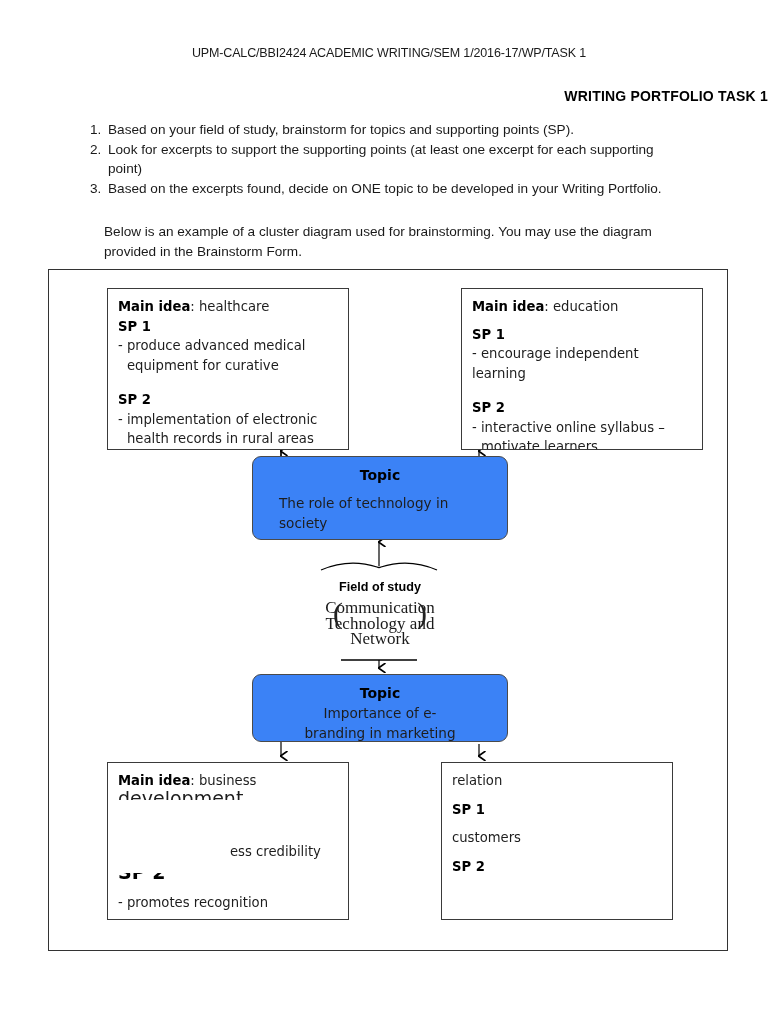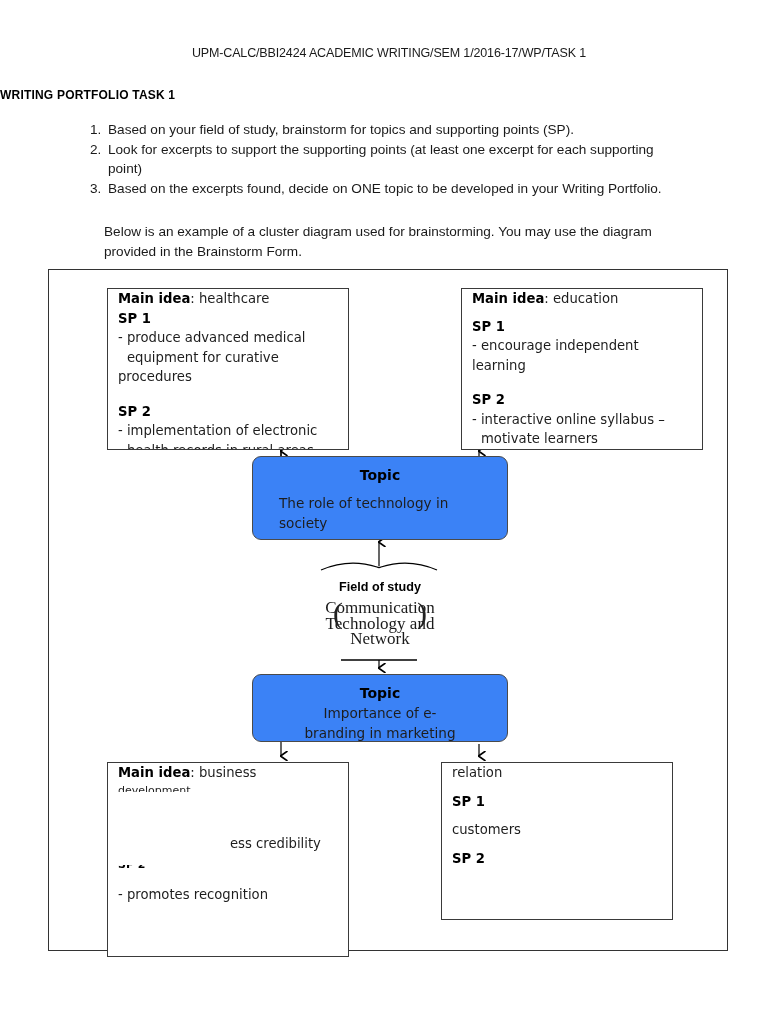--- a/index.html
+++ b/index.html
@@ -24,23 +24,23 @@
     top: 46px; left: 10px; right: 0;
     text-align: center;
     font-family: "Liberation Sans", sans-serif;
     font-size: 12.5px;
     letter-spacing: -0.15px;
     color: #1a1a1a;
   }
   .doc-title {
     position: absolute;
     top: 88px; left: 0; right: 0;
-    text-align: left;
-    font-family: "Liberation Sans", sans-serif;
-    font-size: 12px;
+    text-align: right;
+    font-family: "Liberation Sans", sans-serif;
+    font-size: 14px;
     font-weight: bold;
     letter-spacing: 0.2px;
     color: #000;
   }
 
   .instructions {
     position: absolute;
     top: 120px;
     left: 90px;
     width: 600px;
@@ -77,32 +77,32 @@
   }
 
   .node {
     position: absolute;
     box-sizing: border-box;
     background: #fff;
     border: 1.3px solid #3a3a3a;
     font-size: 13.2px;
     line-height: 19.5px;
     color: #1d1d1d;
-    padding: 0 8px 6px 10px;
+    padding: 8px 8px 6px 10px;
     overflow: hidden;
   }
   .node b { font-weight: bold; color: #000; }
   .node .sp { font-weight: bold; color: #000; }
   .indent { padding-left: 9px; }
   .gap { height: 15px; }
 
   
   #box-healthcare { left: 58px;  top: 18px;  width: 242px; height: 162px; }
   #box-education  { left: 412px; top: 18px; width: 242px; height: 162px; }
-  #box-business   { left: 58px;  top: 492px; width: 242px; height: 195px; }
+  #box-business   { left: 58px;  top: 492px; width: 242px; height: 158px; }
   #box-customer   { left: 392px; top: 492px; width: 232px; height: 158px; }
 
   
   .topic-node {
     position: absolute;
     box-sizing: border-box;
     background: #3b82f6;
     border: 1.4px solid #4a4a4a;
     border-radius: 9px;
     font-size: 13.6px;
@@ -159,21 +159,21 @@
   }
 
   
   .clip-strip { position: relative; overflow: hidden; }
   .clip-top   { height: 9px;  }   
   .clip-bot   { height: 9px;  }   
   .clip-strip > span {
     position: absolute;
     left: 0;
     white-space: nowrap;
-    font-size: 11px;
+    font-size: 19px;
     line-height: 19.5px;
   }
   .clip-top > span  { top: -2px; }
   .clip-bot > span  { top: -10px; font-weight: bold; color: #000; }
   .offset-right { padding-left: 112px; }
 </style>
 </head>
 <body>
 
 <div class="page">
@@ -234,21 +234,20 @@
       <path d="M1,3 L8,9 L16,1" stroke="#4a7ebb" stroke-width="1.8" fill="none"></path>
     </svg>
 
     <div class="node" id="box-healthcare">
       <div>
         <b>Main idea</b><span>: healthcare</span>
       </div>
       <div class="sp">SP 1</div>
       <div>- produce advanced medical</div>
       <div class="indent">equipment for curative</div>
-      <div>procedures</div>
       <div class="gap"></div>
       <div class="sp">SP 2</div>
       <div>- implementation of electronic</div>
       <div class="indent">health records in rural areas</div>
     </div>
 
     <div class="node" id="box-education">
       <div>
         <b>Main idea</b><span>: education</span>
       </div>

